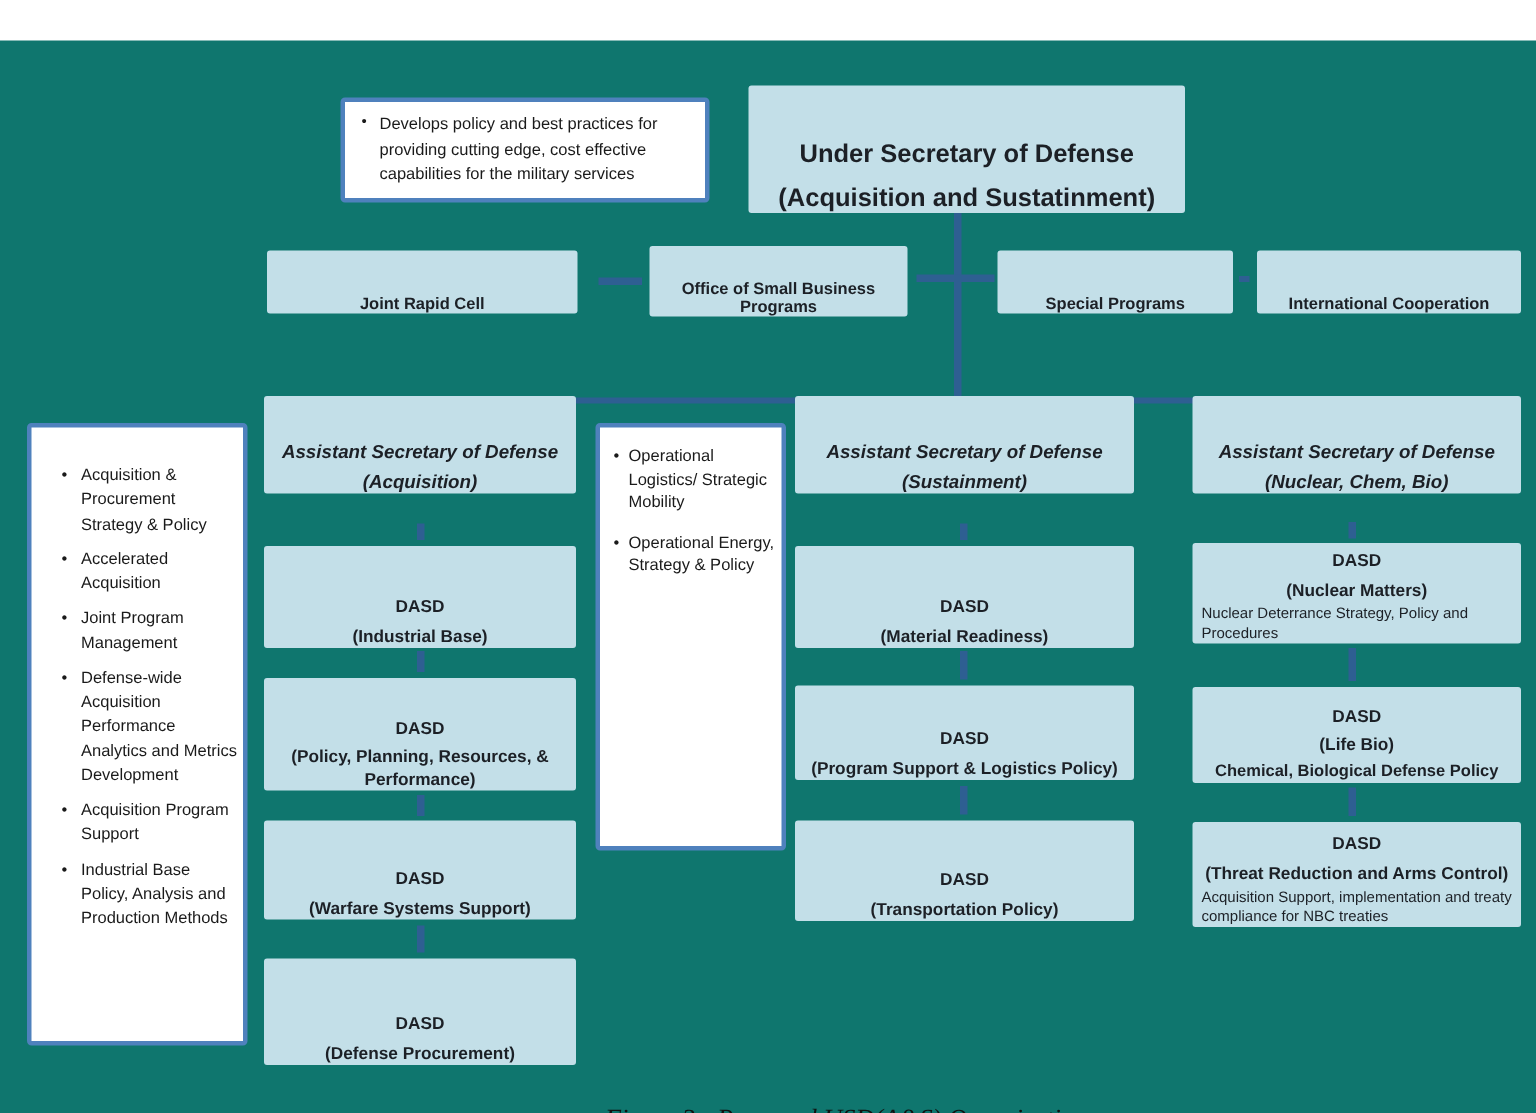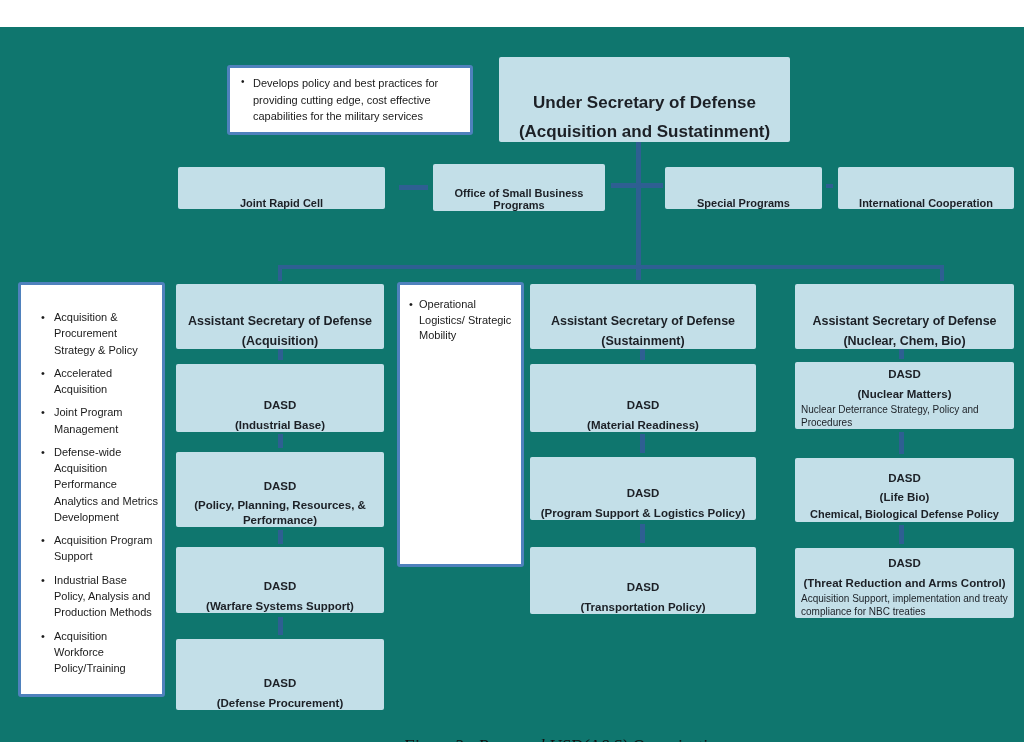--- a/index.html
+++ b/index.html
@@ -36,21 +36,21 @@
   .midpanel{left:397px;top:255px;width:127px;height:285px;padding:12px 4px 8px 9px;}
   .midpanel li{padding-left:10px;position:relative;line-height:1.42;margin-bottom:11px;}
   .midpanel li::before{content:"\2022";position:absolute;left:0;top:0;}
   
   .asd{font-size:12.5px;line-height:1.3;}
   .asd .l2{margin-top:4px;}
   .dasd{font-size:11.5px;line-height:1.25;padding:0 8px;box-sizing:border-box;}
   .c1{left:176px;width:208px;}
   .c2{left:530px;width:226px;}
   .c3{left:795px;width:219px;}
-  .asd1,.asd2,.asd3{top:257px;height:65px;}
+  .asd1,.asd2,.asd3{top:237px;height:65px;font-style:italic;}
   .d11{top:337px;height:68px;}
   .d12{top:425px;height:75px;}
   .d13{top:520px;height:66px;}
   .d14{top:612px;height:71px;}
   .d21{top:337px;height:68px;}
   .d22{top:430px;height:63px;}
   .d23{top:520px;height:67px;}
   .d31{top:335px;height:67px;padding:0 3px;}
   .d32{top:431px;height:64px;}
   .d33{top:521px;height:70px;padding:0 3px;}
@@ -123,21 +123,20 @@
   <div class="box r2 ic">International Cooperation</div>
 
   <div class="panel leftpanel">
     <ul>
       <li>Acquisition &amp; Procurement Strategy &amp; Policy</li>
       <li>Accelerated Acquisition</li>
       <li>Joint Program Management</li>
       <li>Defense-wide Acquisition Performance Analytics and Metrics Development</li>
       <li>Acquisition Program Support</li>
       <li>Industrial Base Policy, Analysis and Production Methods</li>
-      <li>Acquisition Workforce Policy/Training</li>
     </ul>
   </div>
 
   <div class="box asd c1 asd1">
     <div>Assistant Secretary of Defense</div>
     <div class="l2">(Acquisition)</div>
   </div>
   <div class="box dasd c1 d11">
     <div>DASD</div>
     <div class="l2">(Industrial Base)</div>
@@ -151,20 +150,21 @@
     <div class="l2">(Warfare Systems Support)</div>
   </div>
   <div class="box dasd c1 d14">
     <div>DASD</div>
     <div class="l2">(Defense Procurement)</div>
   </div>
 
   <div class="panel midpanel">
     <ul>
       <li>Operational Logistics/ Strategic Mobility</li>
+      <li>Operational Energy, Strategy &amp; Policy</li>
     </ul>
   </div>
 
   <div class="box asd c2 asd2">
     <div>Assistant Secretary of Defense</div>
     <div class="l2">(Sustainment)</div>
   </div>
   <div class="box dasd c2 d21">
     <div>DASD</div>
     <div class="l2">(Material Readiness)</div>

